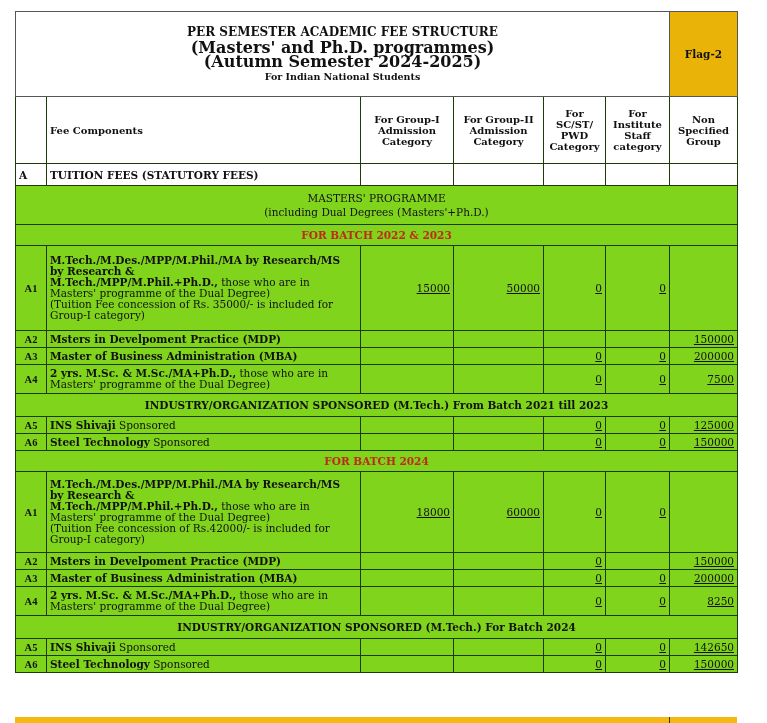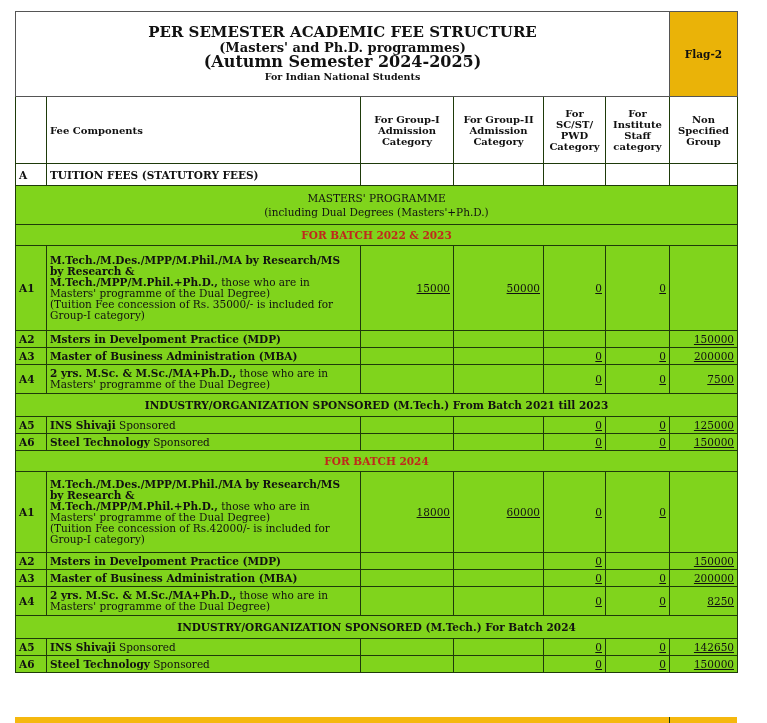--- a/index.html
+++ b/index.html
@@ -1,33 +1,33 @@
 <!DOCTYPE html>
 <html><head>
 <meta charset="utf-8">
 <style>
   html, body { margin:0; padding:0; background:#ffffff; }
   body { width:767px; height:723px; overflow:hidden; position:relative; font-family:"DejaVu Serif", serif; color:#111; }
   table.fee { position:absolute; left:15px; top:11px; border-collapse:collapse; table-layout:fixed; width:722px; }
   table.fee td { border:1px solid #1e3a0a; padding:0 3px; font-size:10.5px; vertical-align:middle; }
   .title-cell { background:#ffffff; border-color:#555 !important; text-align:center; height:84px; padding:0; }
-  .t1 { font-weight:bold; font-size:15px; line-height:17px; }
-  .t2 { font-weight:bold; font-size:13px; line-height:13px; }
+  .t1 { font-weight:bold; font-size:12px; line-height:17px; }
+  .t2 { font-weight:bold; font-size:16px; line-height:13px; }
   .t3 { font-weight:bold; font-size:16px; line-height:16px; }
   .t4 { font-weight:bold; font-size:9.5px; line-height:14px; }
   .flag-cell { background:#eab308; border-color:#555 !important; text-align:center; font-weight:bold; font-size:12px; }
   .hdr td { background:#fff; border-color:#555; height:66px; }
   .hdr .c { text-align:center; font-weight:bold; font-size:10px; line-height:11px; }
   .hdr .lbl { font-weight:bold; font-size:10px; }
   .rowA td { background:#fff; border-color:#555; height:21px; font-weight:bold; font-size:10px; }
   .g td { background:#80d41c; }
   .sec { text-align:center; font-weight:normal; font-size:12px; line-height:14px; height:38px; }
   .batch { text-align:center; font-weight:bold; font-size:12px; color:#c0281c; height:20px; }
   .ind { text-align:center; font-weight:bold; font-size:10.5px; height:22px; }
-  .code { font-weight:bold; font-size:10.5px; }
+  .code { text-align:center; font-weight:bold; font-size:10.5px;font-family:Liberation Serif, serif; }
   .num { text-align:right; font-size:10.5px;text-decoration:underline; }
   .desc { font-size:10.5px; line-height:11px; }
   .b { font-weight:bold; }
   .h18 td { height:16px; }
   .h30 td { height:28px; }
   .bigrow td { height:84px; }
   .bigrow2 td { height:80px; }
   .orange { position:absolute; left:15px; top:717px; width:722px; height:6px; background:#f5b80e; }
   .orange .nsg { position:absolute; left:654px; top:0; width:67px; height:6px; border-left:1px solid #1e3a0a; background:#f5b80e; }
 </style>

